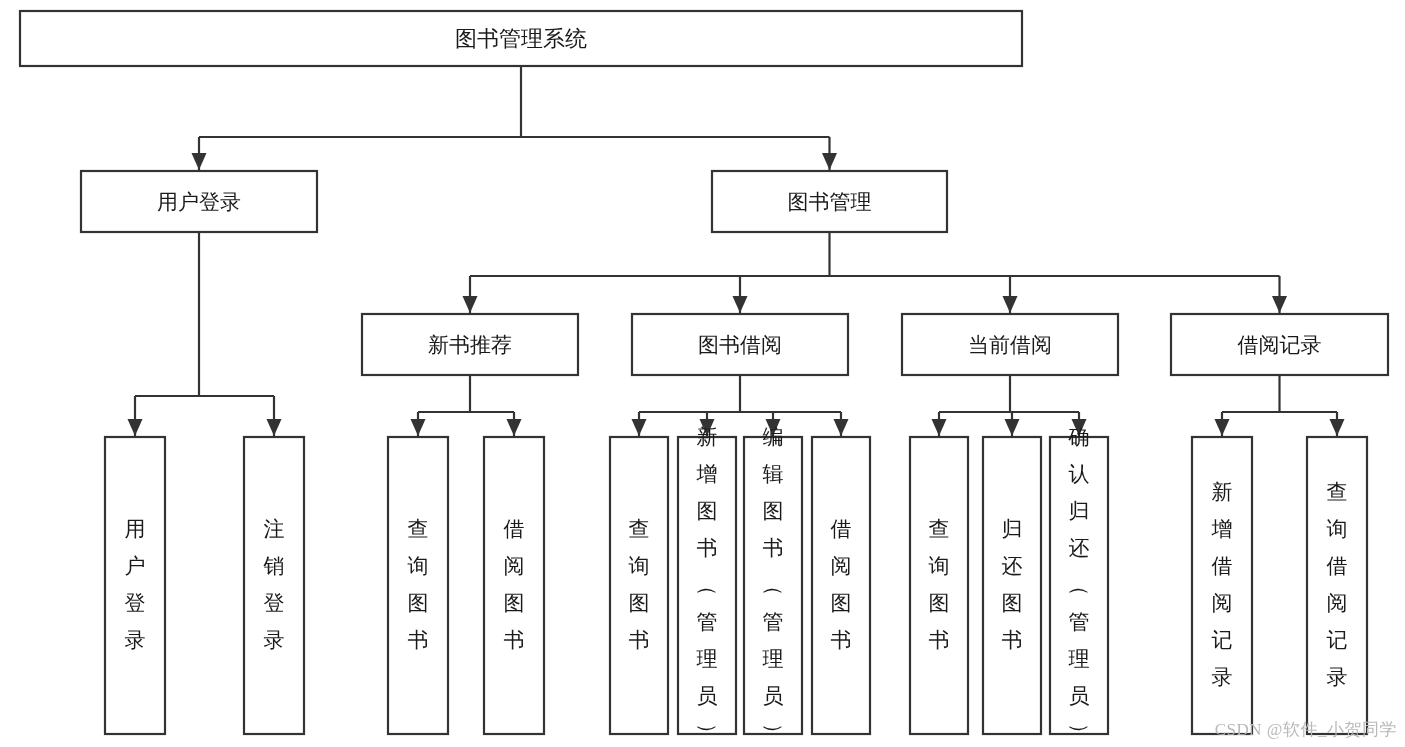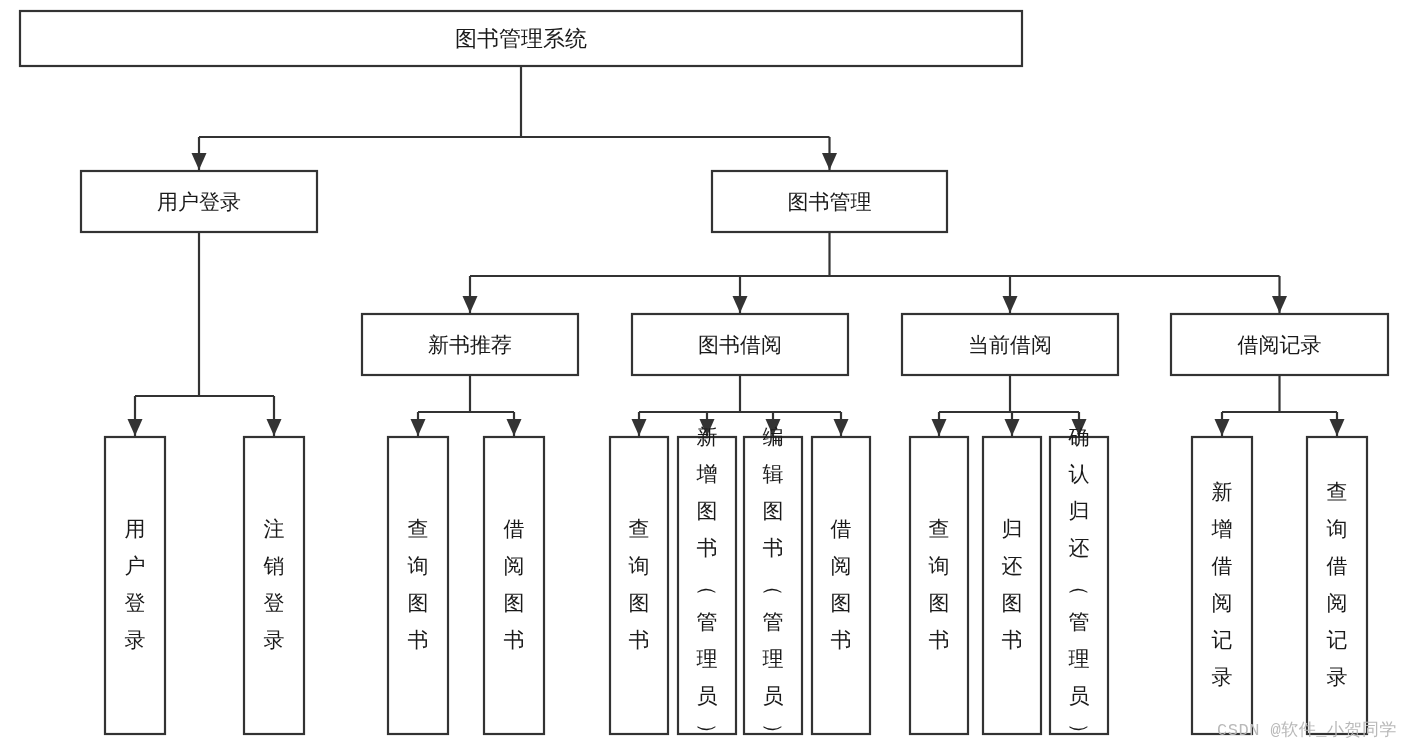--- a/index.html
+++ b/index.html
@@ -53,21 +53,21 @@
     stroke-linecap: butt;
   }
   .arrow-head {
     fill: #333333;
     stroke: none;
   }
   .watermark {
     position: absolute;
     right: 8px;
     bottom: 6px;
-    font-family: Liberation Mono, monospace;
+    font-family: Liberation Serif, serif;
     font-size: 17px;
     color: #b9b9b9;
     letter-spacing: 0.5px;
     white-space: nowrap;
     pointer-events: none;
   }
 </style>
 </head>
 <body>
 

